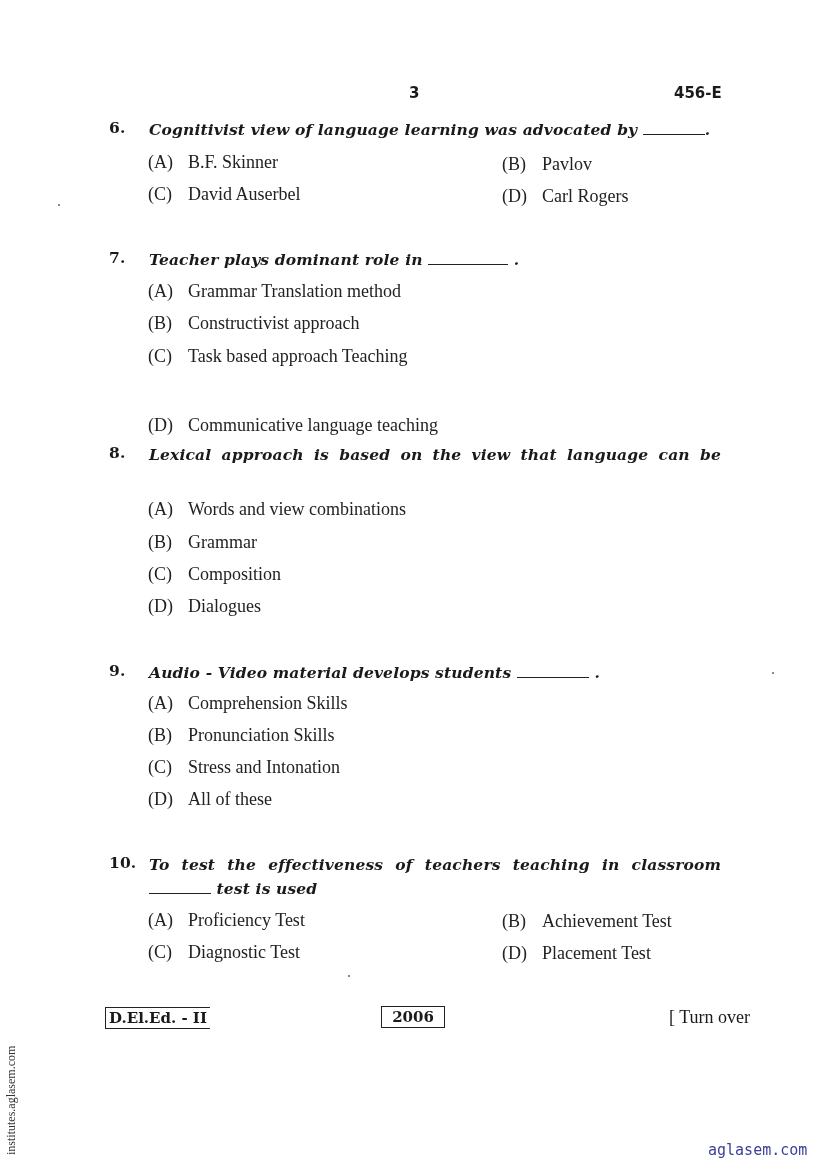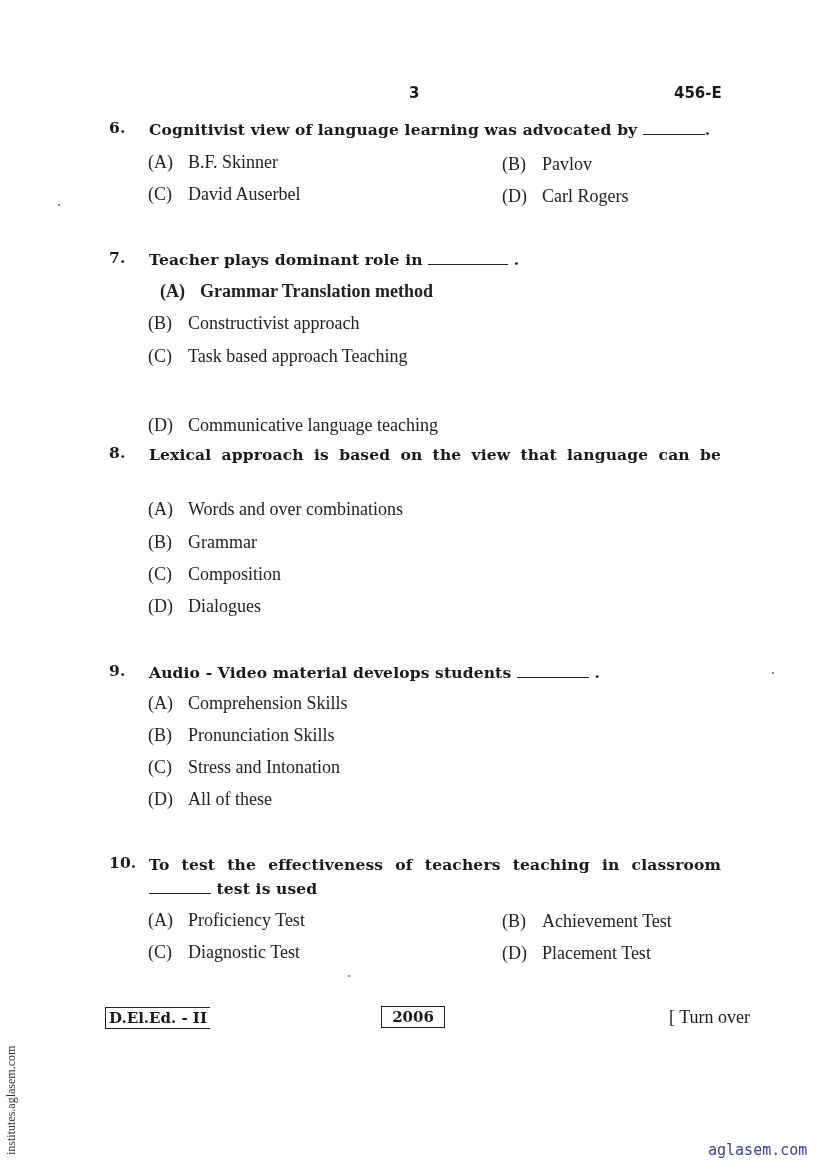--- a/index.html
+++ b/index.html
@@ -9,21 +9,21 @@
     font-family: "DejaVu Serif", "Liberation Serif", serif;
   }
   .abs { position: absolute; }
   .hdr { font-family: "DejaVu Sans", sans-serif; font-weight: bold; font-size: 15px; }
   .q {
     position: absolute; left: 109px; width: 612px;
     font-family: "DejaVu Serif", serif; font-weight: bold; font-size: 15.5px;
     letter-spacing: 0.15px;
   }
   .q .num { position: absolute; left: 0; top: 0; }
-  .q .stem { margin-left: 40px; line-height: 24px; text-align: justify; }
+  .q .stem { margin-left: 40px; line-height: 24px; text-align: justify; font-style: italic; }
   .opt {
     position: absolute; font-family: "Liberation Serif", serif; font-size: 18px;
     white-space: nowrap; color: #222;
   }
   .opt .lbl { display: inline-block; width: 40px; }
   .blank { display: inline-block; border-bottom: 1.2px solid #222; height: 12px; vertical-align: baseline; }
   .box {
     position: absolute; border: 1.3px solid #222; font-family: "DejaVu Serif", serif;
     font-weight: bold; font-size: 15px; padding: 1px 3px; line-height: 18px;
   }
@@ -48,30 +48,30 @@
 </div>
 <div class="opt" style="left:148px; top:152px;"><span class="lbl">(A)</span><span>B.F. Skinner</span></div>
 <div class="opt" style="left:502px; top:154px;"><span class="lbl">(B)</span><span>Pavlov</span></div>
 <div class="opt" style="left:148px; top:184px;"><span class="lbl">(C)</span><span>David Auserbel</span></div>
 <div class="opt" style="left:502px; top:186px;"><span class="lbl">(D)</span><span>Carl Rogers</span></div>
 
 <div class="q" style="top:248px;">
   <span class="num">7.</span>
   <div class="stem"><span>Teacher plays dominant role in</span> <span class="blank" style="width:80px;"></span>&nbsp;<span>.</span></div>
 </div>
-<div class="opt" style="left:160px; top:281px;font-weight:bold;"><span class="lbl">(A)</span><span>Grammar Translation method</span></div>
+<div class="opt" style="left:148px; top:281px;"><span class="lbl">(A)</span><span>Grammar Translation method</span></div>
 <div class="opt" style="left:148px; top:313px;"><span class="lbl">(B)</span><span>Constructivist approach</span></div>
 <div class="opt" style="left:148px; top:346px;"><span class="lbl">(C)</span><span>Task based approach Teaching</span></div>
 <div class="opt" style="left:148px; top:378px;margin-top:37px;"><span class="lbl">(D)</span><span>Communicative language teaching</span></div>
 
 <div class="q" style="top:443px;">
   <span class="num">8.</span>
   <div class="stem" style="text-align:justify; text-align-last:justify;"><span>Lexical approach is based on the view that language can be</span></div>
 </div>
-<div class="opt" style="left:148px; top:499px;"><span class="lbl">(A)</span><span>Words and over combinations</span></div>
+<div class="opt" style="left:148px; top:499px;"><span class="lbl">(A)</span><span>Words and view combinations</span></div>
 <div class="opt" style="left:148px; top:532px;"><span class="lbl">(B)</span><span>Grammar</span></div>
 <div class="opt" style="left:148px; top:564px;"><span class="lbl">(C)</span><span>Composition</span></div>
 <div class="opt" style="left:148px; top:596px;"><span class="lbl">(D)</span><span>Dialogues</span></div>
 
 <div class="q" style="top:661px;">
   <span class="num">9.</span>
   <div class="stem"><span>Audio - Video material develops students</span> <span class="blank" style="width:72px;"></span>&nbsp;<span>.</span></div>
 </div>
 <div class="opt" style="left:148px; top:693px;"><span class="lbl">(A)</span><span>Comprehension Skills</span></div>
 <div class="opt" style="left:148px; top:725px;"><span class="lbl">(B)</span><span>Pronunciation Skills</span></div>

